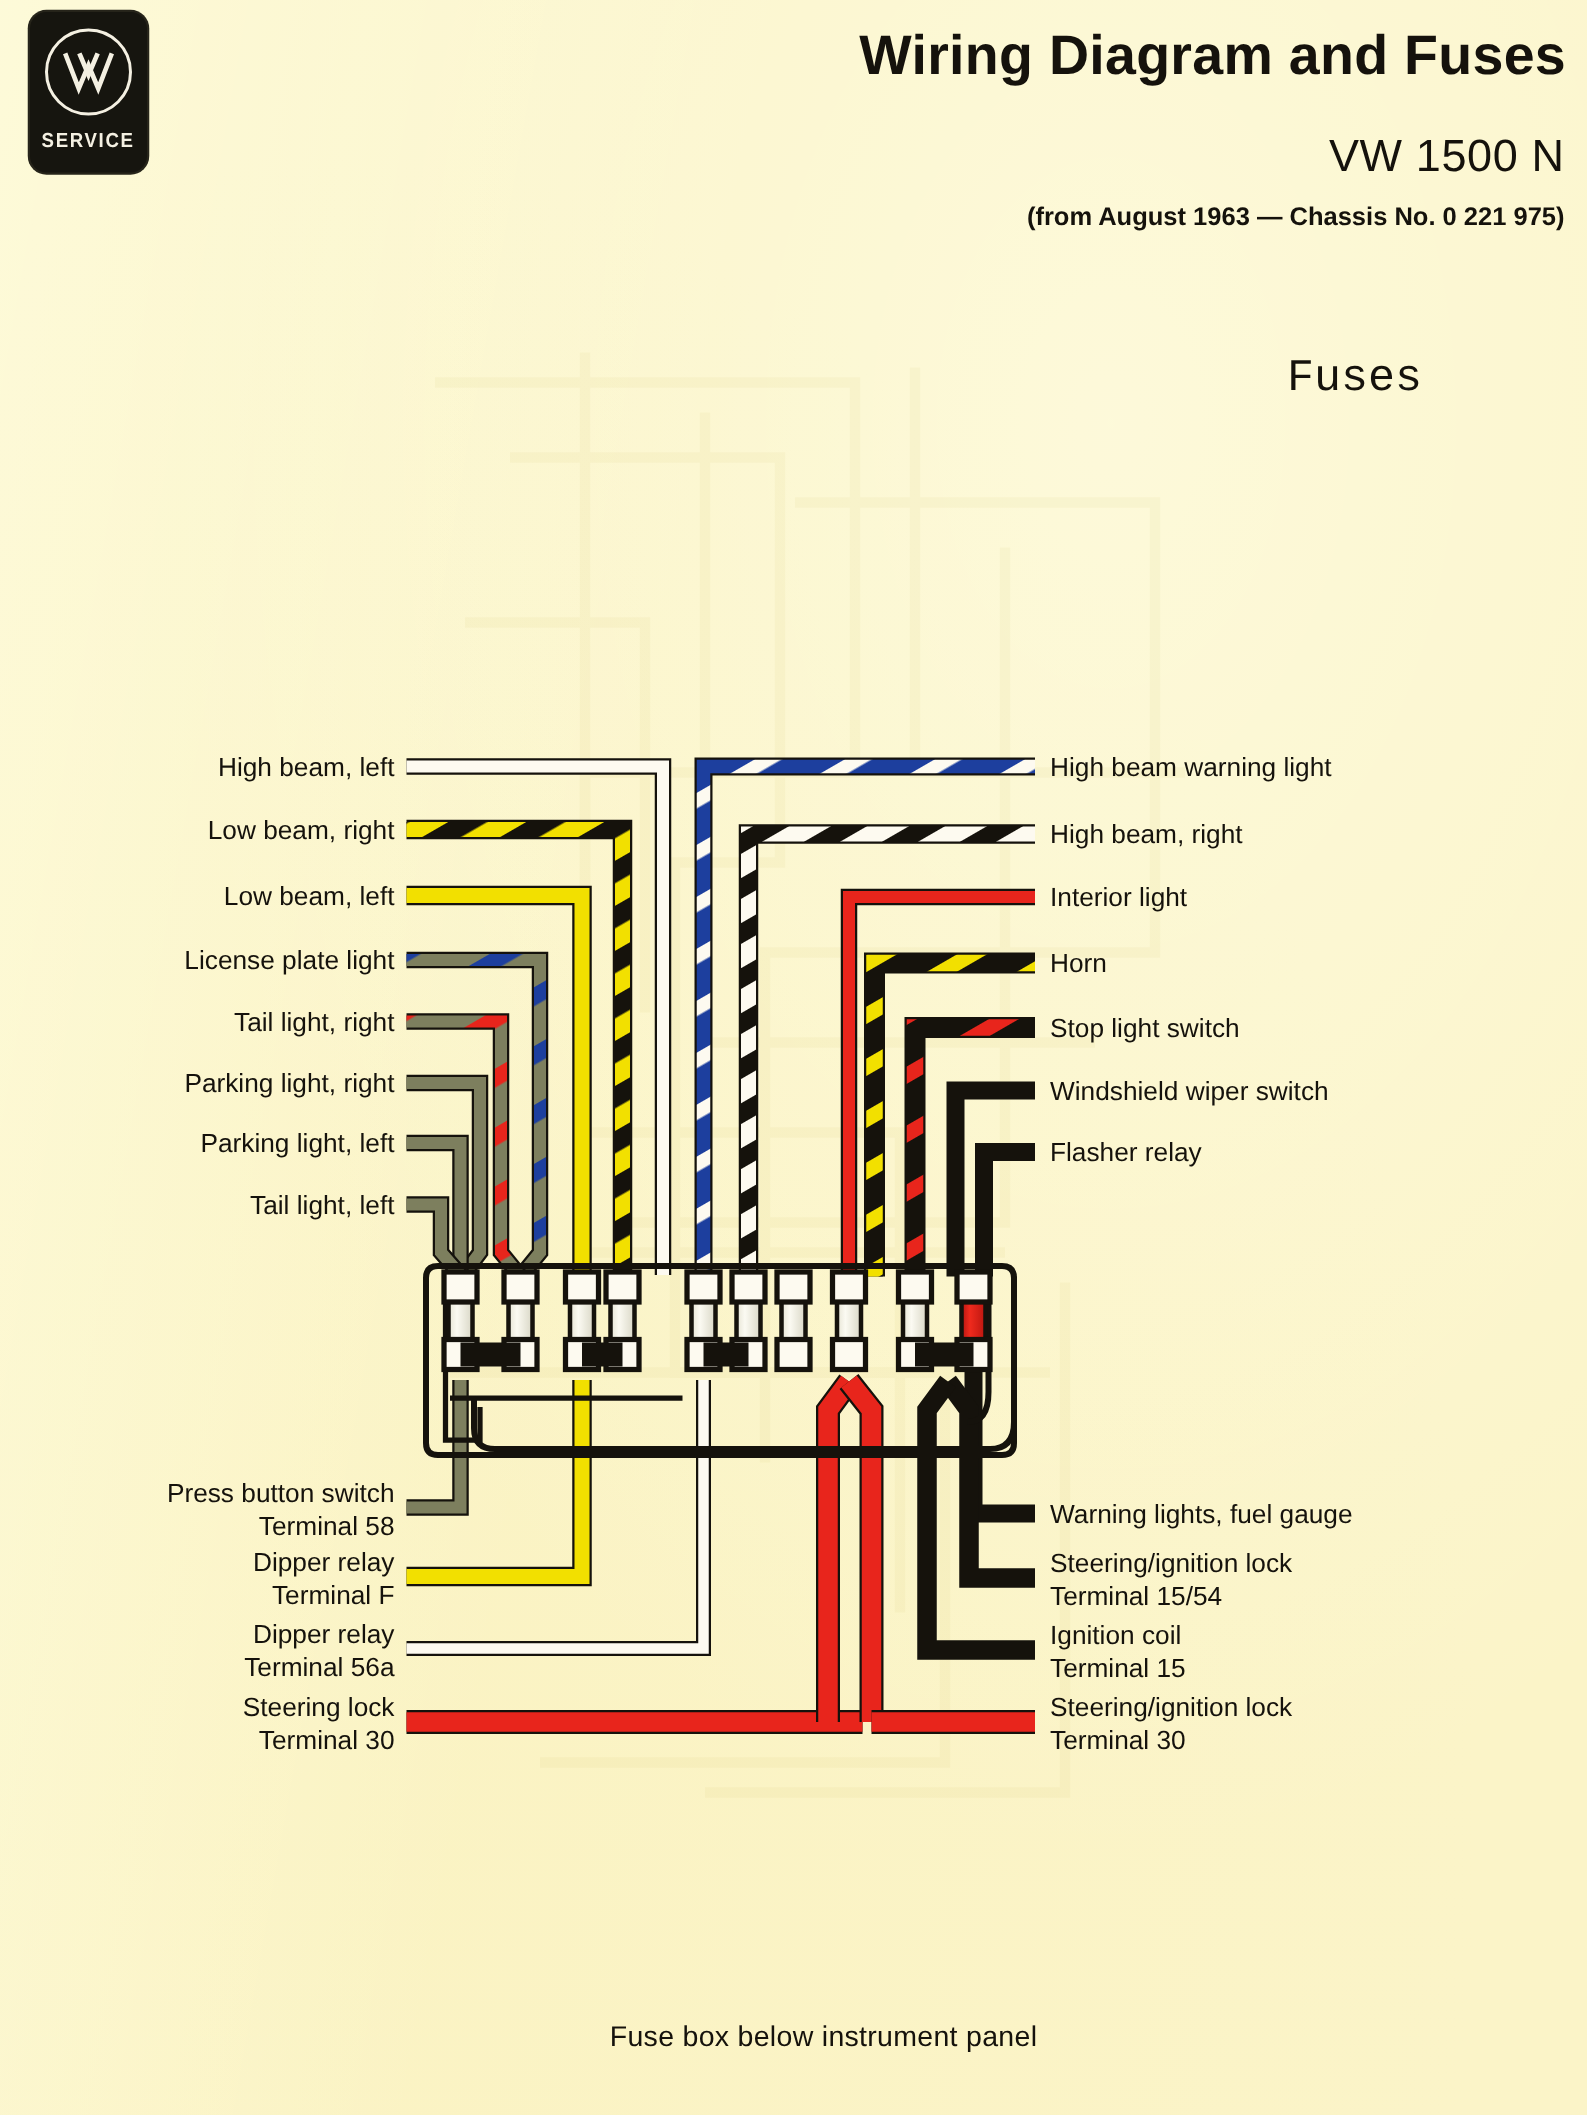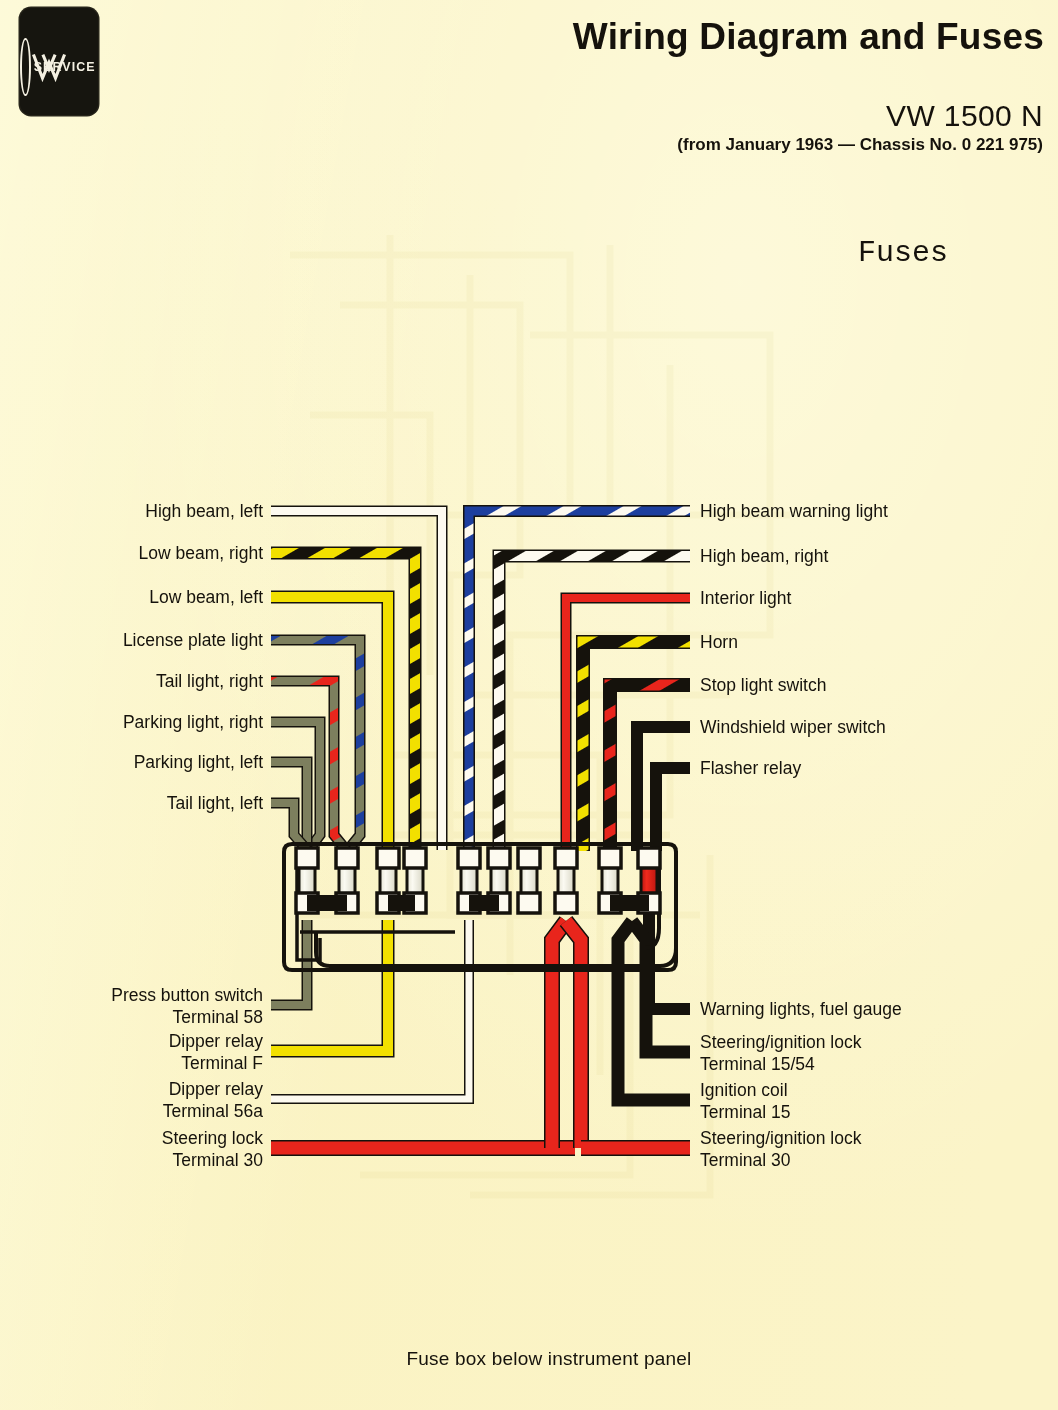--- a/index.html
+++ b/index.html
@@ -25,21 +25,21 @@
   .bleed{
     position:absolute;left:270px;top:215px;width:540px;height:1090px;
     opacity:.055;z-index:0;pointer-events:none;
   }
 
   
   .vw-badge{
     position:absolute;left:20px;top:8px;width:78px;height:107px;
     background:#16150f;border-radius:11px;
     box-shadow:0 0 0 1.5px #26241a;
-    display:flex;flex-direction:row;align-items:center;justify-content:flex-start;
+    display:flex;flex-direction:column;align-items:center;justify-content:flex-start;
     z-index:3;
   }
   .vw-badge .ring{
     margin-top:11px;width:54px;height:54px;border-radius:50%;
     border:2.6px solid #f4f0e2;position:relative;
   }
   .vw-badge .ring svg{position:absolute;left:-3px;top:-3px;}
   .vw-badge .svc{
     margin-top:9px;color:#f4f0e2;font-size:13.5px;font-weight:bold;
     letter-spacing:1.2px;font-family:"Liberation Sans", sans-serif;
@@ -47,21 +47,21 @@
   }
 
   .doc-title{
     position:absolute;right:14px;top:16px;
     font-family:Liberation Sans, sans-serif;
     font-weight:bold;font-size:37px;letter-spacing:.2px;white-space:nowrap;
     z-index:3;
   }
   .doc-model{
     position:absolute;right:15px;top:88px;
-    font-size:30px;font-weight:400;letter-spacing:.4px;white-space:nowrap;z-index:3;margin-top:11px;
+    font-size:30px;font-weight:400;letter-spacing:.4px;white-space:nowrap;z-index:3;
   }
   .doc-sub{
     position:absolute;right:15px;top:135px;
     font-size:17px;font-weight:bold;white-space:nowrap;z-index:3;
   }
   .fuses-heading{
     position:absolute;right:110px;top:236px;
     font-size:30px;white-space:nowrap;z-index:3;font-family:Liberation Mono, monospace;
   }
   .footer-caption{
@@ -104,21 +104,21 @@
         <path d="M15 19 L23.5 41 L30 25.5 L36.5 41 L45 19"></path>
         <path d="M24.5 19 L30 32 L35.5 19"></path>
       </g>
     </svg>
   </div>
   <div class="svc">SERVICE</div>
 </div>
 
 <div class="doc-title">Wiring Diagram and Fuses</div>
 <div class="doc-model">VW 1500 N</div>
-<div class="doc-sub">(from January 1963 — Chassis No. 0 221 975)</div>
+<div class="doc-sub">(from August 1963 — Chassis No. 0 221 975)</div>
 <div class="fuses-heading">Fuses</div>
 <div class="footer-caption">Fuse box below instrument panel</div>
 
 <svg id="diagram" viewBox="0 0 1058 1410" xmlns="http://www.w3.org/2000/svg">
   <defs>
 
     <pattern id="p-yellow-black" width="26" height="26" patternUnits="userSpaceOnUse" patternTransform="rotate(60)">
       <rect width="26" height="26" fill="#f2e000"></rect>
       <rect width="13" height="26" fill="#15120c"></rect>
     </pattern>

